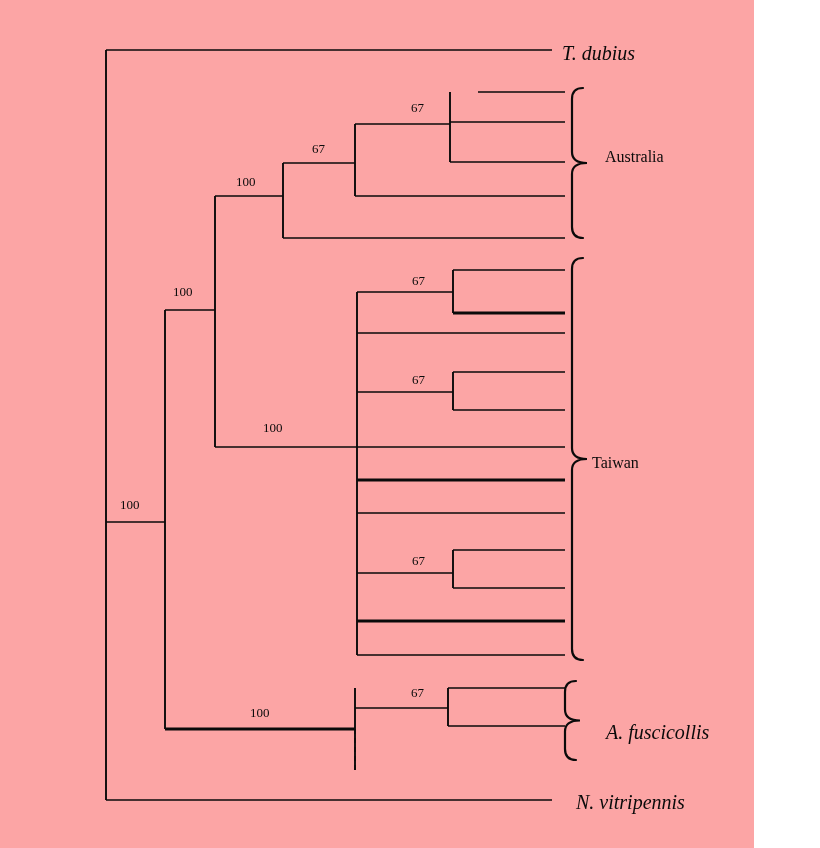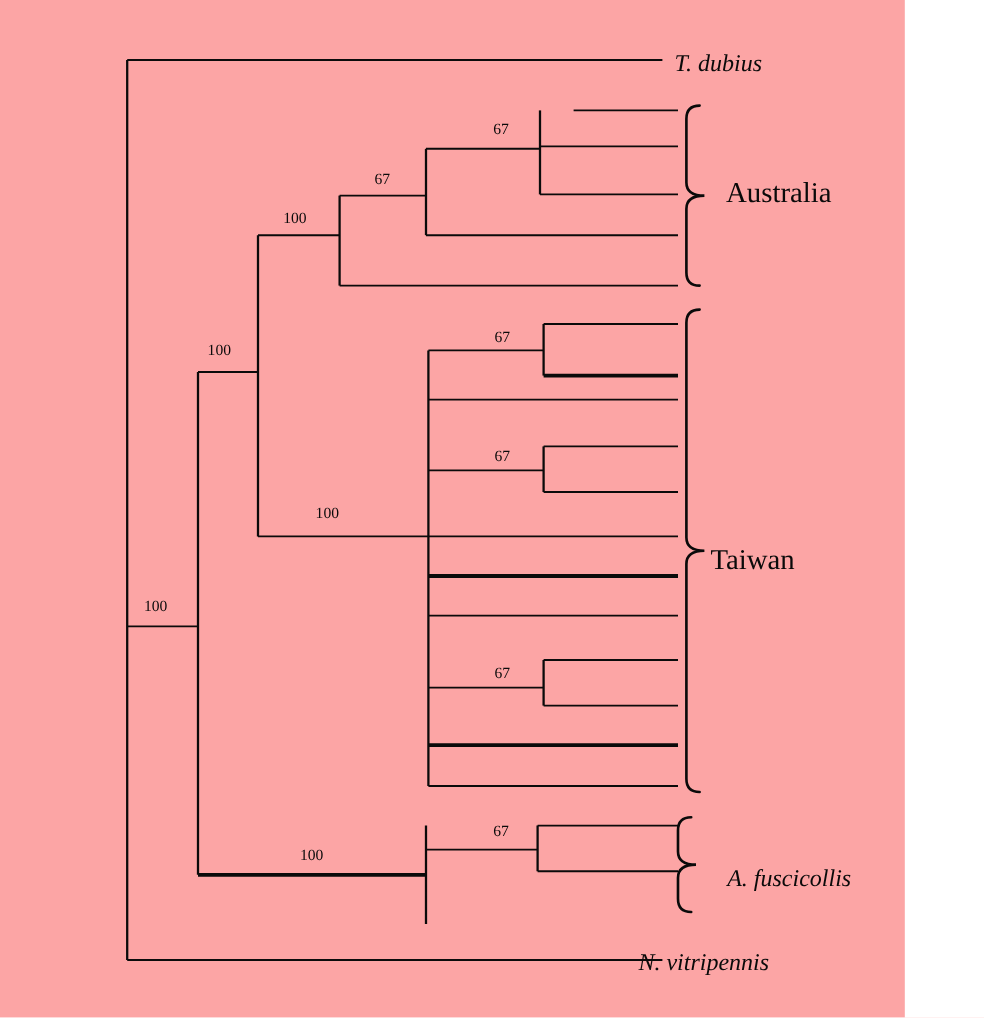--- a/index.html
+++ b/index.html
@@ -27,21 +27,21 @@
     font-family: "Liberation Serif", serif;
     color: #0a0a0a;
     white-space: nowrap;
   }
   .taxon-label {
     font-style: italic;
     font-size: 20px;
   }
   .group-label {
     font-style: normal;
-    font-size: 24px;
+    font-size: 16px;
   }
   .bootstrap-label {
     font-size: 13px;
     font-style: normal;
   }
 </style>
 </head>
 <body>
 
 <div id="figure">
@@ -96,21 +96,21 @@
       </g>
     <g id="brace-group" stroke="#0a0a0a" fill="none" stroke-width="2.2" stroke-linecap="round">
         <path d="M 583 88 Q 572 88 572 99 L 572 152 Q 572 163 587 163 Q 572 163 572 174 L 572 227 Q 572 238 583 238"></path>
         <path d="M 583 258 Q 572 258 572 269 L 572 448 Q 572 459 587 459 Q 572 459 572 470 L 572 649 Q 572 660 583 660"></path>
         <path d="M 576 681 Q 565 681 565 692 L 565 709.5 Q 565 720.5 580 720.5 Q 565 720.5 565 731.5 L 565 749 Q 565 760 576 760"></path>
       </g>
   </svg>
 
   <div id="label-layer">
       <div class="lbl taxon-label" style="left: 562px; top: 42px;">T. dubius</div>
-      <div class="lbl taxon-label" style="left: 532px; top: 791px;">N. vitripennis</div>
+      <div class="lbl taxon-label" style="left: 576px; top: 791px;">N. vitripennis</div>
       <div class="lbl taxon-label" style="left: 606px; top: 721px;">A. fuscicollis</div>
       <div class="lbl group-label" style="left: 605px; top: 148px;">Australia</div>
       <div class="lbl group-label" style="left: 592px; top: 454px;">Taiwan</div>
       <div class="lbl bootstrap-label" style="left: 120px; top: 497px;">100</div>
       <div class="lbl bootstrap-label" style="left: 173px; top: 284px;">100</div>
       <div class="lbl bootstrap-label" style="left: 236px; top: 174px;">100</div>
       <div class="lbl bootstrap-label" style="left: 312px; top: 141px;">67</div>
       <div class="lbl bootstrap-label" style="left: 411px; top: 100px;">67</div>
       <div class="lbl bootstrap-label" style="left: 263px; top: 420px;">100</div>
       <div class="lbl bootstrap-label" style="left: 412px; top: 273px;">67</div>

